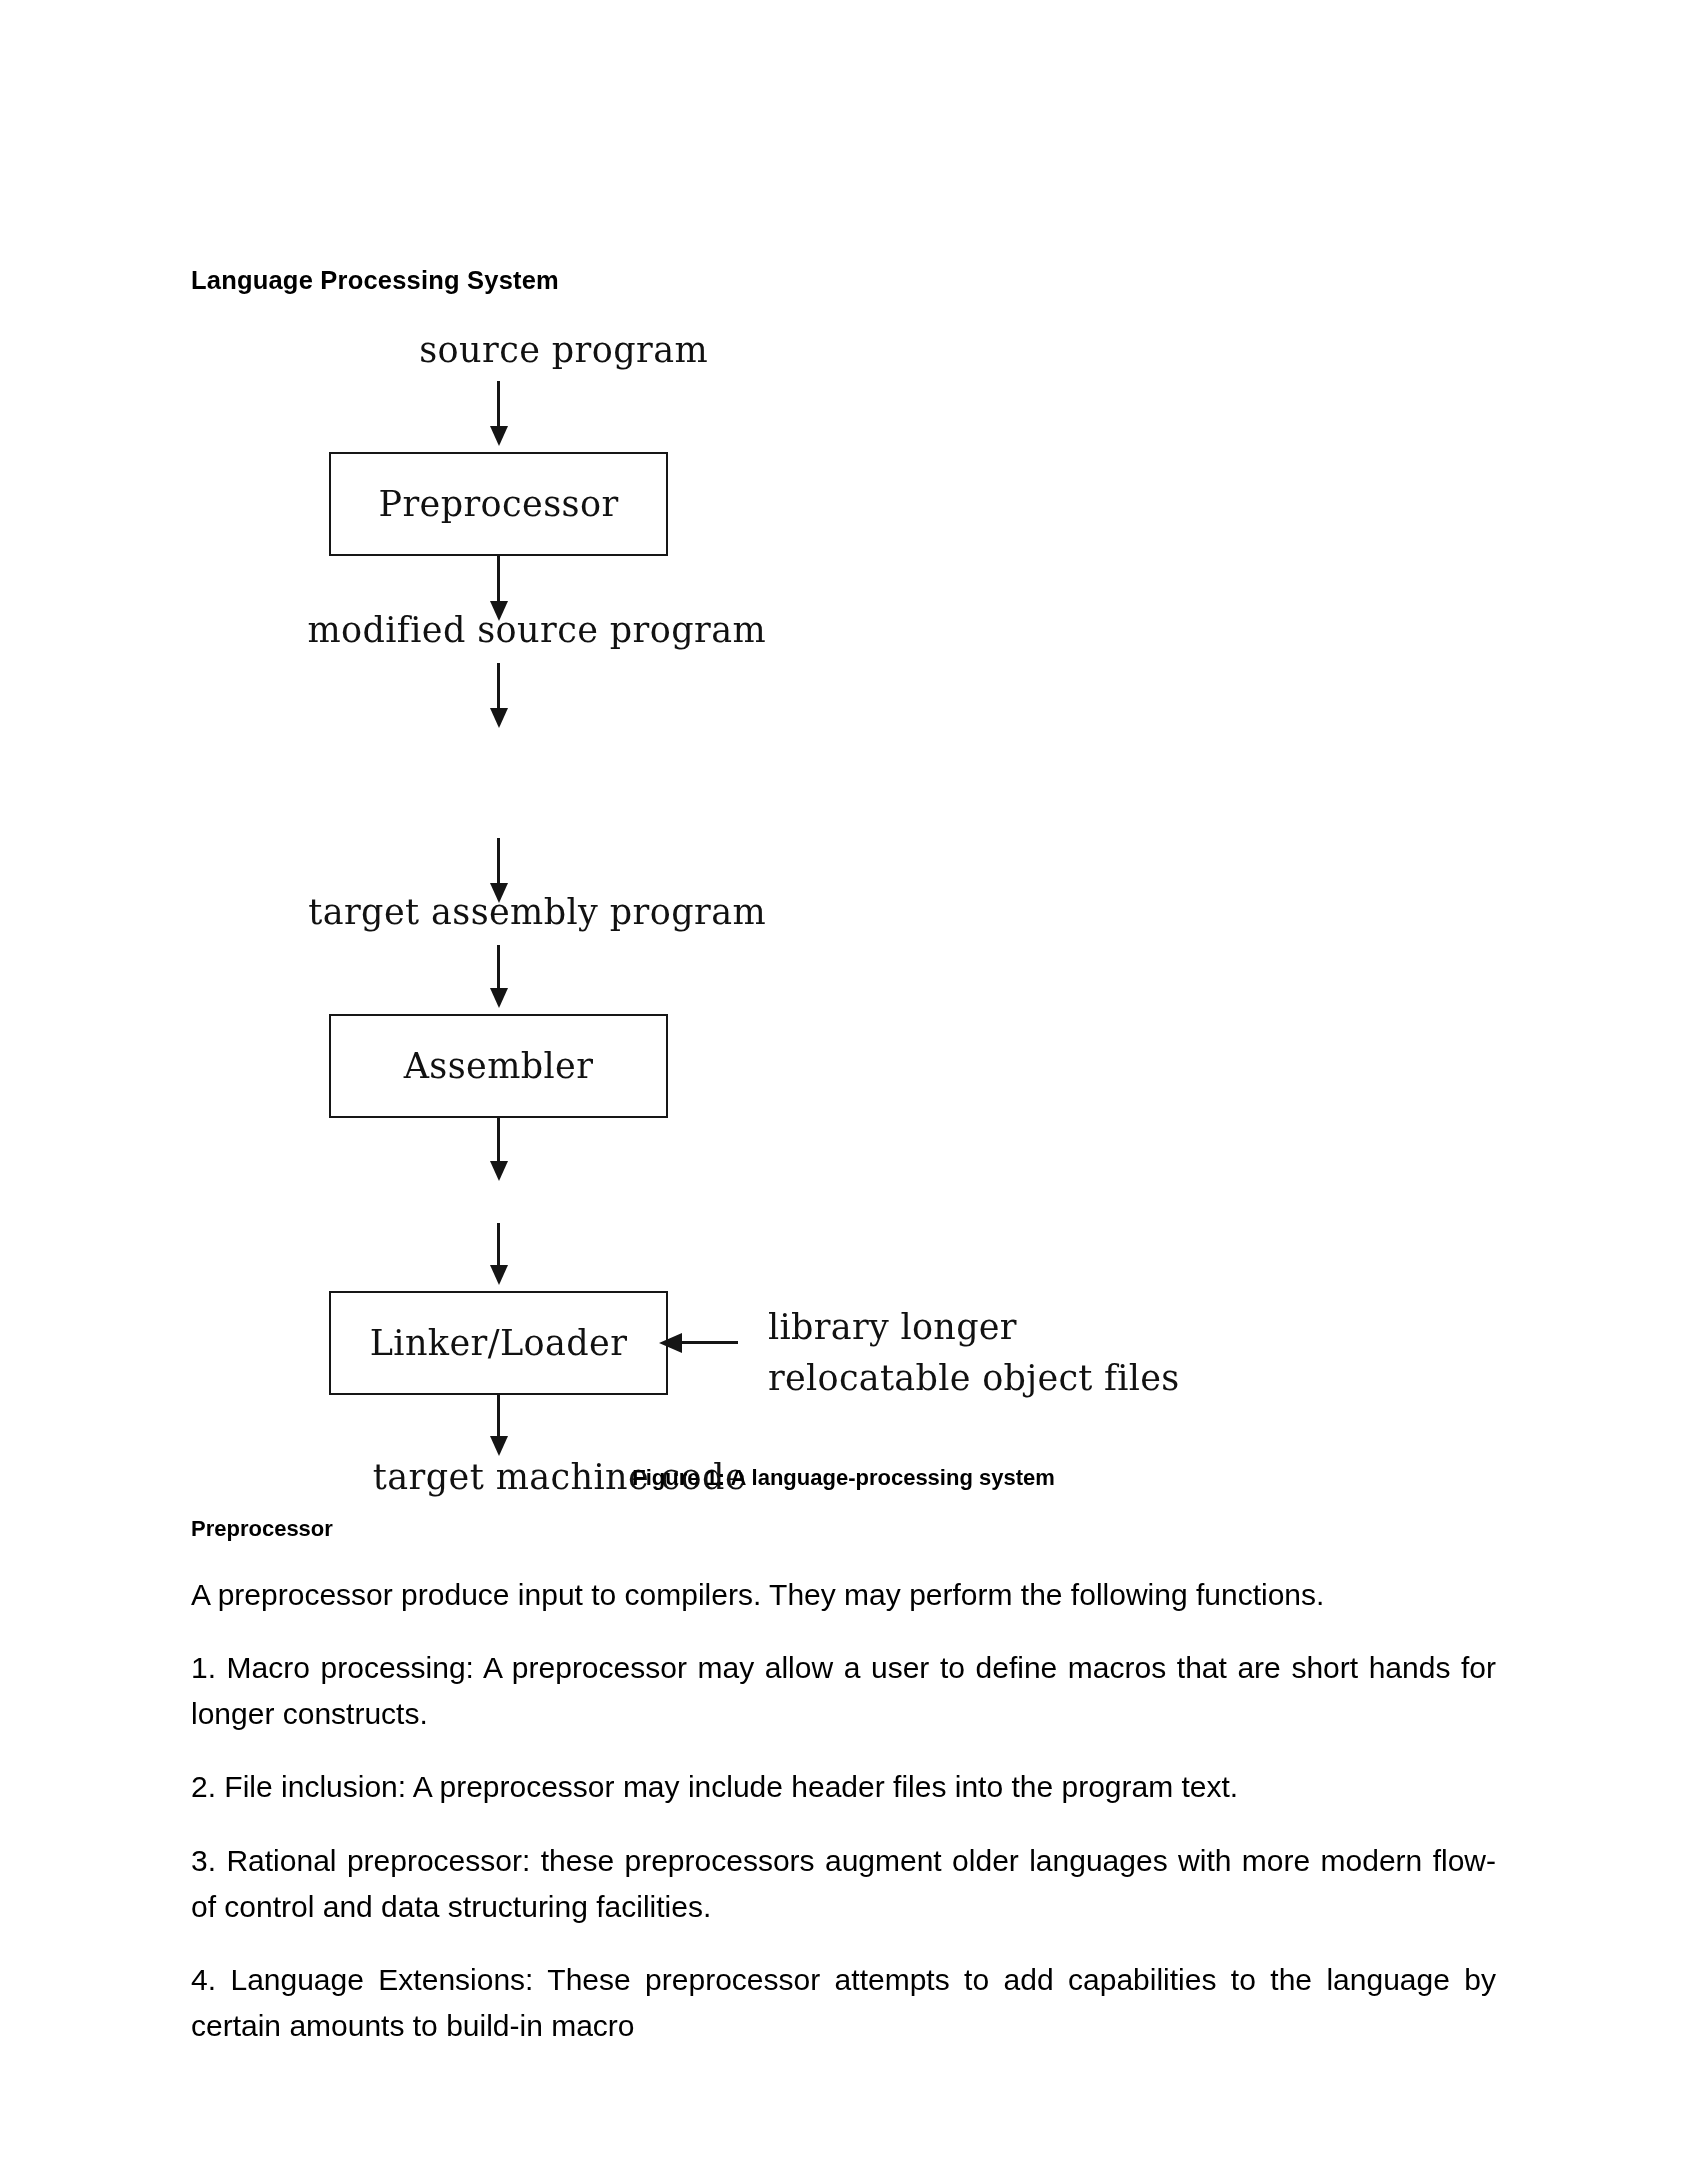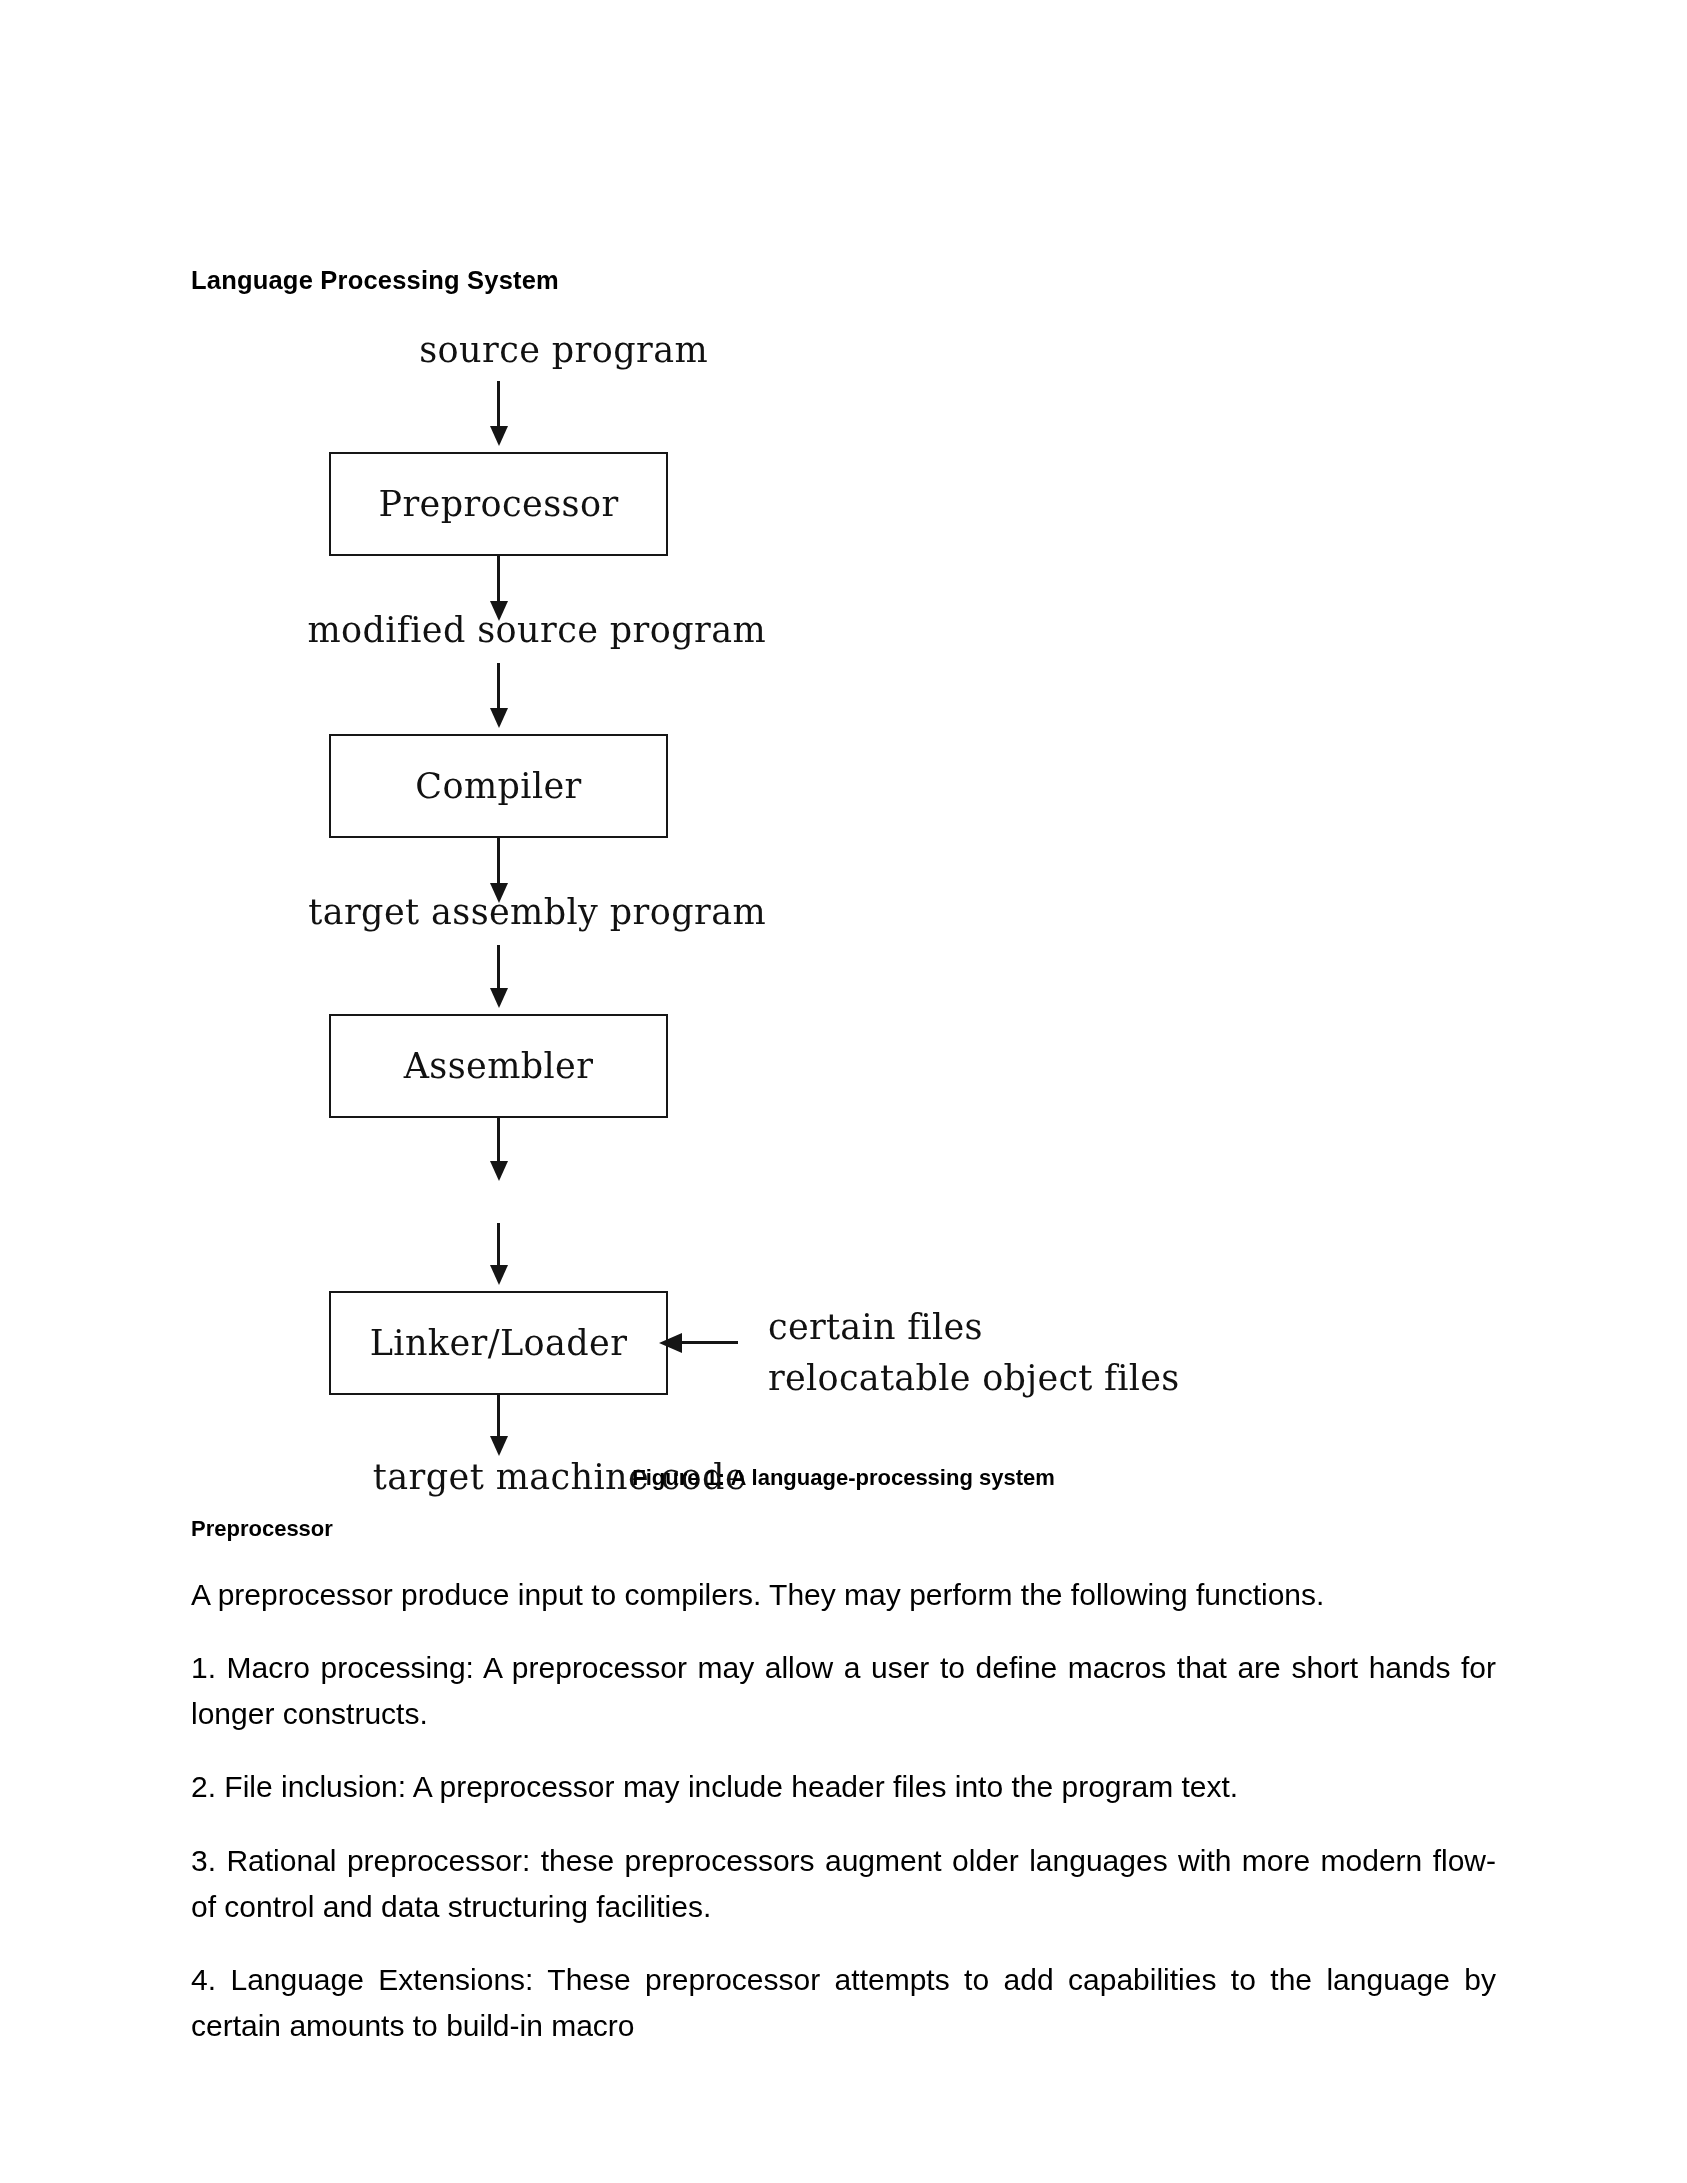--- a/index.html
+++ b/index.html
@@ -157,42 +157,39 @@
       <div class="arrow-v" style="left: 306px; top: 51px; height: 51px;"></div>
 
       <div class="node-box" style="left: 138px; top: 122px; width: 339px; height: 104px;">
         <span class="node-label">Preprocessor</span>
       </div>
       <div class="arrow-v" style="left: 306px; top: 226px; height: 51px;"></div>
 
       <div class="flow-label" style="left: 38px; top: 280px; width: 537px;">modified source program</div>
       <div class="arrow-v" style="left: 306px; top: 333px; height: 51px;"></div>
 
-      <div class="node-box" style="left: 138px; top: 404px; width: 339px; height: 104px;">
-        <span class="node-label">Compiler</span>
-      </div>
       <div class="arrow-v" style="left: 306px; top: 508px; height: 51px;"></div>
 
       <div class="flow-label" style="left: 38px; top: 562px; width: 537px;">target assembly program</div>
       <div class="arrow-v" style="left: 306px; top: 615px; height: 49px;"></div>
 
       <div class="node-box" style="left: 138px; top: 684px; width: 339px; height: 104px;">
         <span class="node-label">Assembler</span>
       </div>
       <div class="arrow-v" style="left: 306px; top: 788px; height: 49px;"></div>
 
       <div class="arrow-v" style="left: 306px; top: 893px; height: 48px;"></div>
 
       <div class="node-box" style="left: 138px; top: 961px; width: 339px; height: 104px;">
         <span class="node-label">Linker/Loader</span>
       </div>
 
       <div class="arrow-h" style="left: 484px; top: 1011px; width: 63px;"></div>
 
-      <div class="side-label" style="left: 577px; top: 972px;">certain files</div>
+      <div class="side-label" style="left: 577px; top: 972px;">library longer</div>
       <div class="side-label" style="left: 577px; top: 1023px;">relocatable object files</div>
 
       <div class="arrow-v" style="left: 306px; top: 1064px; height: 48px;"></div>
     </div>
 
     <div class="flow-label" style="left: 61px; top: 1127px; width: 494px;">target machine code</div>
   </div>
 
   <div style="position:absolute; left:191px; top:1465px; width:1305px; text-align:center; font-size:22px; font-weight:bold;">Figure 1: A language-processing system</div>
 

